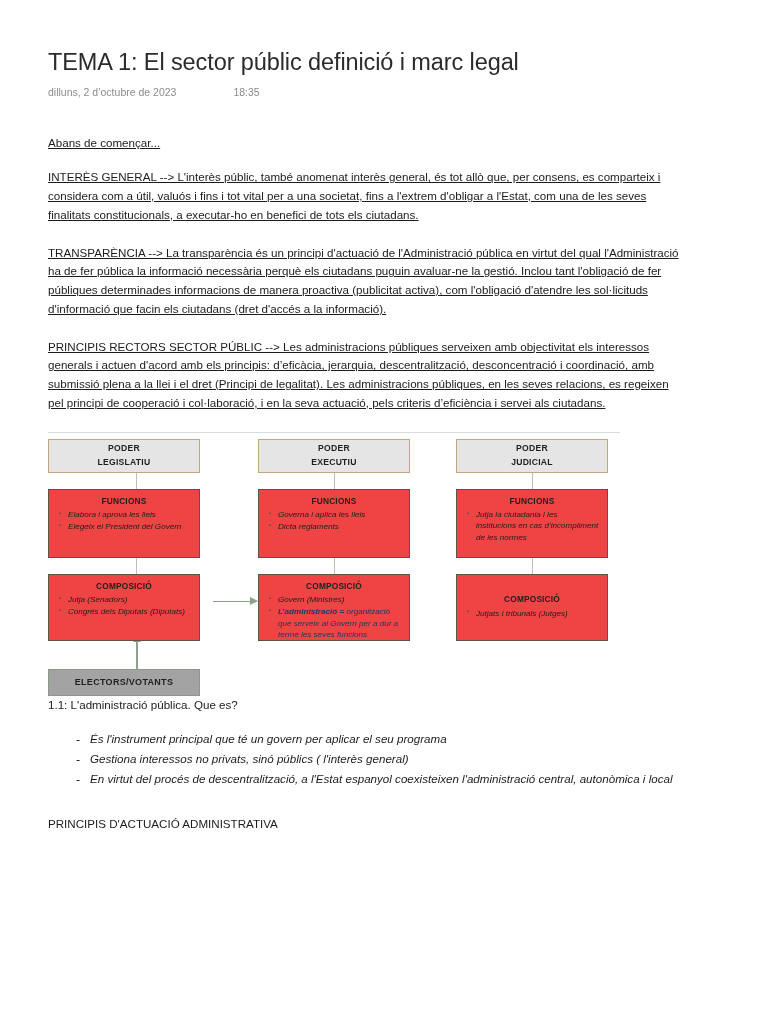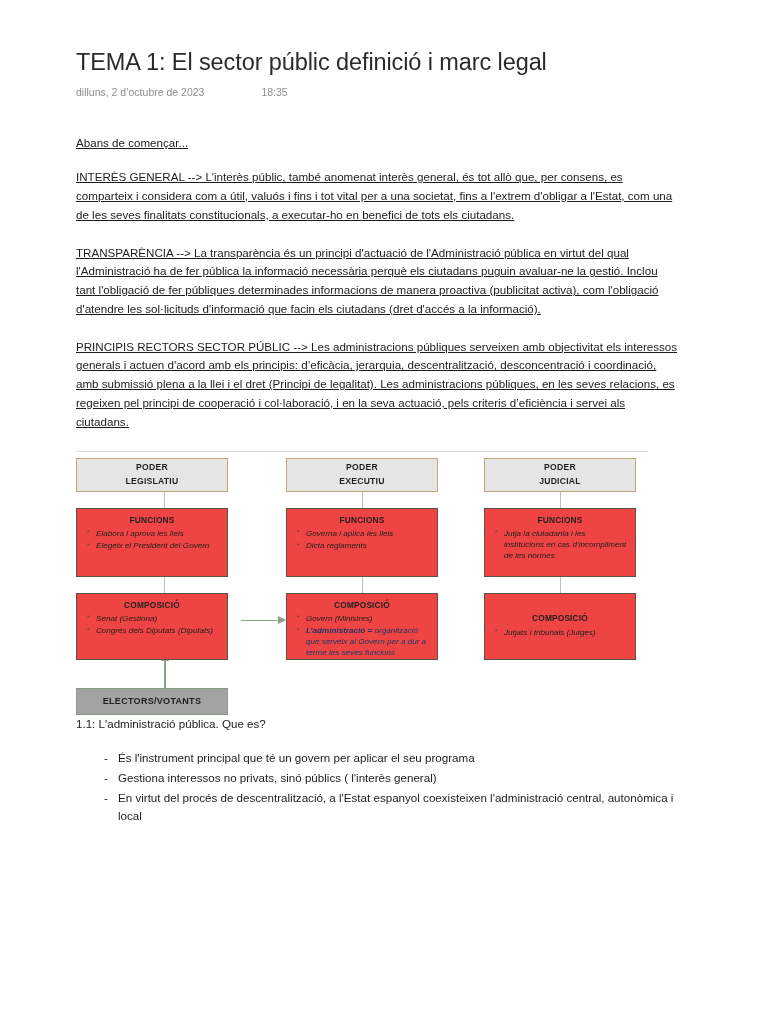--- a/index.html
+++ b/index.html
@@ -13,21 +13,21 @@
     height: 1024px;
     font-family: "Liberation Sans", sans-serif;
     color: #1a1a1a;
     overflow: hidden;
   }
   .page {
     position: relative;
     width: 768px;
     height: 1024px;
     background: #ffffff;
-    padding: 40px 88px 0 76px;
+    padding: 40px 88px 0 48px;
   }
 
   
   .doc-title {
     font-size: 23.5px;
     font-weight: 400;
     color: #2b2b2b;
     letter-spacing: -0.1px;
     margin: 8px 0 0 0;
     line-height: 1.25;
@@ -177,20 +177,21 @@
     padding: 0 0 0 28px;
     list-style: none;
   }
   ul.dash-list li {
     position: relative;
     font-size: 11.6px;
     line-height: 1.62;
     color: #1c1c1c;
     margin-bottom: 1px;
     padding-left: 14px;
+    font-style: italic;
   }
   ul.dash-list li::before {
     content: "-";
     position: absolute;
     left: 0;
     top: 0;
   }
   .footer-head {
     font-size: 11.6px;
     color: #1c1c1c;
@@ -237,21 +238,21 @@
       <div class="dg-head">FUNCIONS</div>
       <ul class="dg-list">
         <li>Elabora i aprova les lleis</li>
         <li>Elegeix el President del Govern</li>
       </ul>
     </div>
 
     <div class="dg-box" style="left:0px; top:141px; width:152px; height:67px;">
       <div class="dg-head">COMPOSICIÓ</div>
       <ul class="dg-list">
-        <li>Senat (Gestiona)</li>
+        <li>Jutja (Senadors)</li>
         <li>Congrés dels Diputats (Diputats)</li>
       </ul>
     </div>
 
     <div class="dg-box electors" style="left:0px; top:236px; width:152px; height:27px;">
       <span>ELECTORS/VOTANTS</span>
     </div>
 
     <div class="dg-box poder" style="left:210px; top:6px; width:152px; height:34px;">
       <span>PODER</span>
@@ -296,14 +297,15 @@
   </div>
 
   <div class="section-head">1.1: L'administració pública. Que es?</div>
 
   <ul class="dash-list">
     <li>És l'instrument principal que té un govern per aplicar el seu programa</li>
     <li>Gestiona interessos no privats, sinó públics ( l'interès general)</li>
     <li>En virtut del procés de descentralització, a l'Estat espanyol coexisteixen l'administració central, autonòmica i local</li>
   </ul>
 
+  <div class="footer-head">PRINCIPIS D'ACTUACIÓ ADMINISTRATIVA</div>
 
 </div>
 
 </body></html>

